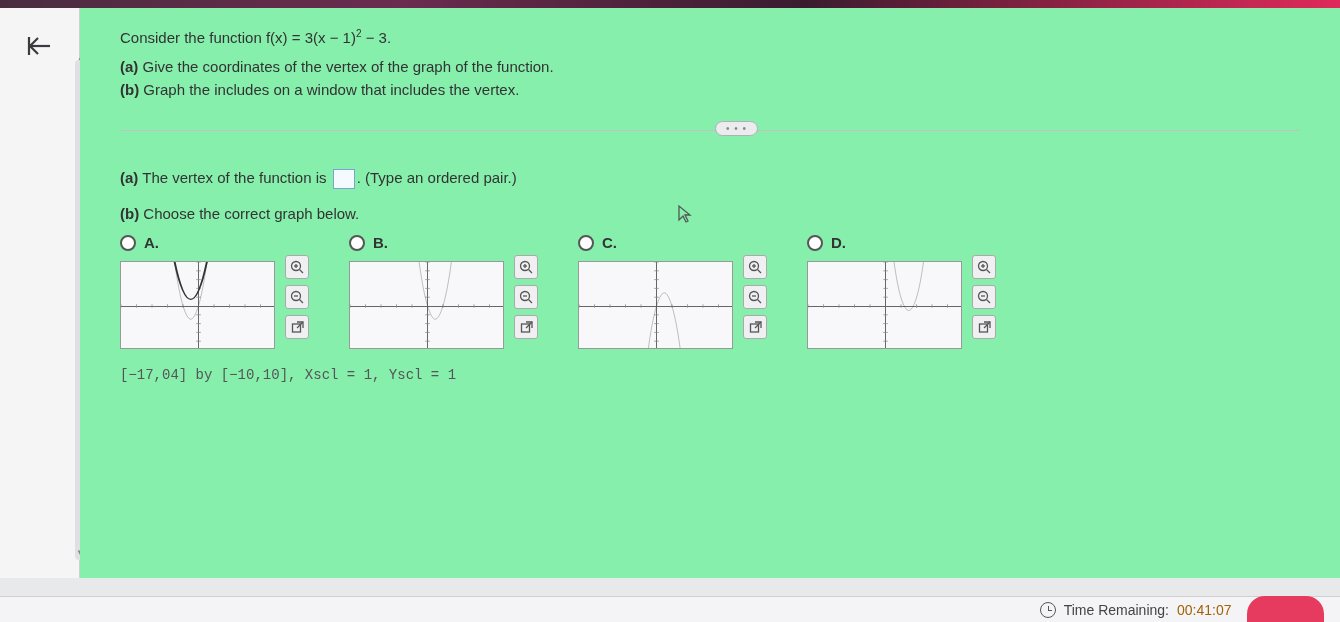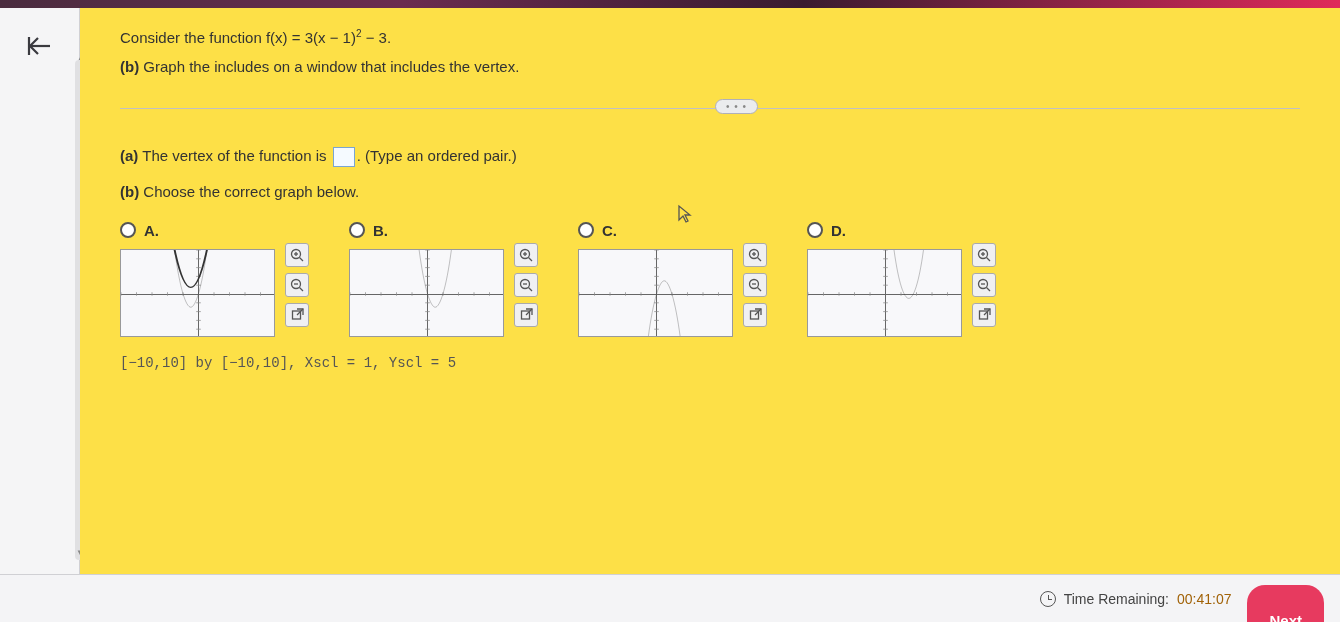--- a/index.html
+++ b/index.html
@@ -8,56 +8,56 @@
     .top-bar { height: 8px; width: 100%; background: linear-gradient(to right, #4a2c3f 0%, #6b2c4f 30%, #3a1c2f 60%, #e02a5a 100%); }
     
     .main-layout { display: flex; height: 570px; }
     
     .sidebar { width: 80px; background: #f5f5f6; display: flex; flex-direction: column; align-items: center; padding-top: 20px; border-right: 1px solid #d0d0d4; }
     .back-icon { width: 36px; height: 36px; cursor: pointer; display: flex; align-items: center; justify-content: center; color: #3a3a3f; }
     .scroll-track { position: absolute; left: 75px; top: 60px; width: 10px; height: 500px; background: #e0e0e2; border-radius: 4px; }
     .scroll-up { position: absolute; left: 75px; top: 55px; width: 10px; height: 12px; color: #888; font-size: 8px; text-align: center; }
     .scroll-down { position: absolute; left: 75px; top: 548px; width: 10px; height: 12px; color: #888; font-size: 8px; text-align: center; }
     
-    .content { flex: 1; padding: 18px 40px 10px 40px; background: #fde047; position: relative; }
+    .content { flex: 1; padding: 18px 40px 10px 40px; background: #86efac; position: relative; }
     
     .problem-header { font-size: 15px; color: #333; line-height: 1.6; margin-bottom: 6px; }
     .problem-header sup { font-size: 10px; vertical-align: super; }
     .problem-parts { font-size: 15px; color: #333; line-height: 1.5; margin-bottom: 20px; }
     .problem-parts b { font-weight: bold; }
     
     .divider-row { position: relative; height: 18px; margin-bottom: 30px; }
     .divider-line { position: absolute; top: 9px; left: 0; right: 0; height: 1px; background: #c0c0c5; }
     .ellipsis-pill { position: absolute; left: 595px; top: 0; background: #ebecee; border: 1px solid #b0b0b8; border-radius: 10px; padding: 1px 10px; font-size: 10px; color: #888; letter-spacing: 1px; }
     
     .answer-a { font-size: 15px; color: #333; margin-bottom: 16px; margin-top: 12px; }
     .answer-a b { font-weight: bold; }
     .answer-input { display: inline-block; width: 22px; height: 20px; border: 1px solid #7aa5d2; background: #f5faff; vertical-align: middle; margin: 0 2px; }
     
-    .answer-b { font-size: 15px; color: #333; margin-bottom: 22px; }
+    .answer-b { font-size: 15px; color: #333; margin-bottom: 12px; }
     .answer-b b { font-weight: bold; }
     
     .options-row { display: flex; gap: 40px; margin-bottom: 14px; }
     .option-block { display: flex; flex-direction: column; }
     .option-header { display: flex; align-items: center; gap: 8px; font-size: 15px; font-weight: bold; color: #333; margin-bottom: 10px; }
     .radio { width: 16px; height: 16px; border: 2px solid #555; border-radius: 50%; background: #fff; cursor: pointer; }
     
     .graph-row { display: flex; align-items: flex-start; gap: 10px; }
     .graph-box { width: 155px; height: 88px; border: 1px solid #999; background: #f8f8fa; position: relative; overflow: hidden; }
     .graph-xaxis { position: absolute; left: 0; right: 0; top: 44px; height: 1px; background: #666; }
     .graph-yaxis { position: absolute; top: 0; bottom: 0; left: 77px; width: 1px; background: #666; }
     
     .tool-col { display: flex; flex-direction: column; gap: 6px; margin-top: -6px; }
     .tool-btn { width: 24px; height: 24px; border: 1px solid #aaa; border-radius: 3px; background: #f0f0f2; display: flex; align-items: center; justify-content: center; cursor: pointer; font-size: 13px; color: #555; }
     
     .window-spec { font-family: "Courier New", monospace; font-size: 14px; color: #555; margin-top: 18px; }
     
     .cursor-icon { position: absolute; left: 597px; top: 196px; width: 16px; height: 20px; }
     
-    .footer-bar { position: absolute; bottom: 0; left: 0; right: 0; height: 48px; background: #f4f4f6; border-top: 1px solid #d0d0d4; display: flex; align-items: center; justify-content: flex-end; padding: 0 16px; gap: 16px; }
+    .footer-bar { position: absolute; bottom: 0; left: 0; right: 0; height: 26px; background: #f4f4f6; border-top: 1px solid #d0d0d4; display: flex; align-items: center; justify-content: flex-end; padding: 0 16px; gap: 16px; }
     .time-remaining { display: flex; align-items: center; gap: 8px; font-size: 14px; color: #444; }
     .time-remaining .clock { width: 16px; height: 16px; border: 1.5px solid #555; border-radius: 50%; position: relative; }
     .time-remaining .clock::after { content: ""; position: absolute; top: 3px; left: 7px; width: 1px; height: 5px; background: #555; transform-origin: bottom; }
     .time-remaining .clock::before { content: ""; position: absolute; top: 7px; left: 7px; width: 4px; height: 1px; background: #555; }
     .tr-label { color: #444; }
     .tr-value { color: #a16207; }
     .next-btn { background: #e73a5f; color: #fff; border: none; border-radius: 18px; padding: 27px 22px; font-size: 15px; font-weight: bold; cursor: pointer; margin-top: 44px; }
   </style>
 </head>
 <body>
@@ -77,20 +77,23 @@
   <div class="scroll-up">▲</div>
   <div class="scroll-track"></div>
   <div class="scroll-down">▼</div>
 
   <div class="content">
     <div class="problem-header">
       <span>Consider the function f(x) = 3(x − 1)</span><sup>2</sup><span> − 3.</span>
     </div>
     <div class="problem-parts">
       <div>
+        <b>(a)</b><span> Give the coordinates of the vertex of the graph of the function.</span>
+      </div>
+      <div>
         <b>(b)</b><span> Graph the includes on a window that includes the vertex.</span>
       </div>
     </div>
 
     <div class="divider-row">
       <div class="divider-line"></div>
       <div class="ellipsis-pill">• • •</div>
     </div>
 
     <div class="answer-a">
@@ -359,21 +362,21 @@
                   <rect x="1.5" y="3" width="8" height="8"></rect>
                   <polyline points="6,1 12,1 12,7"></polyline>
                   <line x1="12" y1="1" x2="6" y2="7"></line>
                 </svg>
               </div>
           </div>
         </div>
       </div>
     </div>
 
-    <div class="window-spec">[−10,10] by [−10,10], Xscl = 1, Yscl = 5</div>
+    <div class="window-spec">[−17,04] by [−10,10], Xscl = 1, Yscl = 1</div>
   </div>
 </div>
 
 <div class="footer-bar">
   <div class="time-remaining">
     <div class="clock"></div>
     <span class="tr-label">Time Remaining:</span>
     <span class="tr-value">00:41:07</span>
   </div>
   <button class="next-btn">Next</button>

